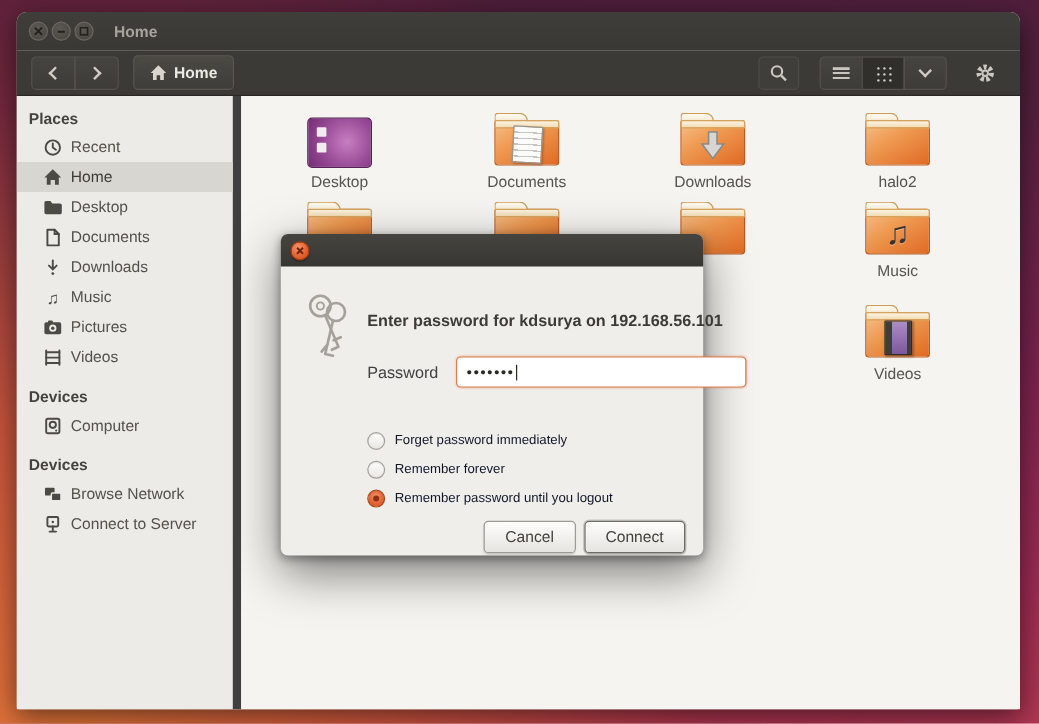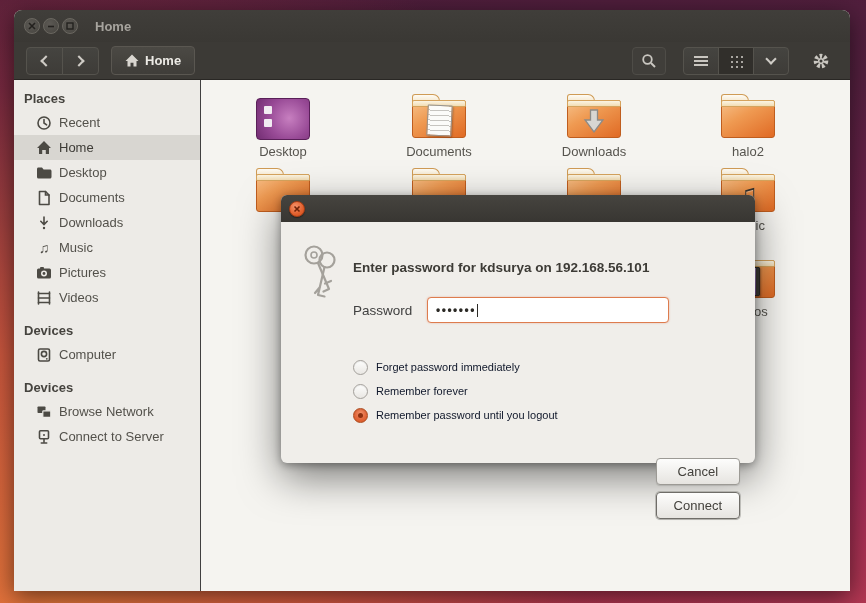--- a/index.html
+++ b/index.html
@@ -74,21 +74,21 @@
     background:repeating-linear-gradient(180deg,#c9c6c0 0 2px,transparent 2px 4px); }
   .dots { width:2px; height:2px; background:#d2cfca; border-radius:50%;
     box-shadow:5px 0 #d2cfca,10px 0 #d2cfca,0 5px #d2cfca,5px 5px #d2cfca,10px 5px #d2cfca,0 10px #d2cfca,5px 10px #d2cfca,10px 10px #d2cfca;
     margin:-8px 0 0 -8px; }
   .chev-down { width:8px; height:8px; border-left:2px solid #cfccc6; border-bottom:2px solid #cfccc6; transform:rotate(-45deg); margin-top:-3px; }
   .gearbtn { margin-left:15px; background:transparent; border-color:transparent; }
 
   
   .content { display:flex; height:511px; }
   .sidebar {
-    width:187px; background:#edebe7; border-right:1px solid #404040;
+    width:187px; background:#edebe7; border-right:7px solid #404040;
     padding-top:7px; overflow:hidden;
   }
   .side-header { font-size:13px; font-weight:bold; color:#45433e; padding:4px 0 4px 10px; }
   .side-section + .side-section .side-header { margin-top:9px; }
   .side-item {
     height:25px; display:flex; align-items:center; gap:7px;
     padding-left:22px; font-size:13px; color:#53514b; cursor:default;
   }
   .side-item.selected { background:#d8d6d1; color:#3d3b36; }
   .side-ic { width:16px; height:16px; color:#4c4a44; display:flex; align-items:center; justify-content:center; flex:none; }
@@ -143,25 +143,24 @@
     background:
       linear-gradient(90deg,#3f3d38 0 5px, transparent 5px 18px, #3f3d38 18px 100%),
       linear-gradient(#ab8ec7,#7b589d);
     border:1px solid #2e2c28; border-radius:1px;
     box-shadow:1px 1px 2px rgba(0,0,0,.3);
   }
   .note { font-size:27px; color:#36342f; line-height:1; margin-top:2px; text-shadow:0 1px 0 rgba(255,255,255,.35); }
 
   
   .dialog {
-    position:absolute; left:234px; top:195px; width:474px; height:268px;
+    position:absolute; left:234px; top:195px; width:352px; height:268px;
     background:#f0eeea; border-radius:6px;
     box-shadow:0 14px 40px rgba(0,0,0,.5), 0 2px 8px rgba(0,0,0,.35);
     z-index:10;
-    margin-left:47px;
   }
   .dlg-titlebar {
     height:27px; background:linear-gradient(#46443f,#383632);
     border-radius:6px 6px 0 0; display:flex; align-items:center; padding:0 8px;
   }
   .dlg-close {
     width:16px; height:16px; border-radius:50%;
     background:radial-gradient(circle at 38% 32%, #f5926a, #e1602d 60%, #ce4c1c);
     border:1px solid #a83d14; box-shadow:0 1px 1px rgba(0,0,0,.4);
     display:flex; align-items:center; justify-content:center;
@@ -184,21 +183,21 @@
   .radios { position:absolute; left:72px; top:133px; }
   .radio-row { display:flex; align-items:center; gap:8px; height:24px; }
   .radio {
     width:15px; height:15px; border-radius:50%; flex:none;
     border:1px solid #a3a09b; background:linear-gradient(#fdfdfc,#e9e7e3);
     box-shadow:inset 0 1px 1px rgba(0,0,0,.07); position:relative;
   }
   .radio.sel { background:radial-gradient(circle at 50% 35%, #f0916a, #e2663a 55%, #d4541f); border-color:#ad4a1d; }
   .radio.sel::after { content:""; position:absolute; inset:4px; border-radius:50%; background:#8e3110; }
   .radio-label { font-size:11px; color:#0f172a; }
-  .dlg-buttons { position:absolute; right:15px; top:236px; display:flex; gap:7px;flex-direction:column; }
+  .dlg-buttons { position:absolute; right:15px; top:212px; display:flex; gap:7px; }
   .btn {
     height:27px; padding:0 17px; font-size:13px; color:#43413c;
     background:linear-gradient(#fdfdfc,#e6e4e0);
     border:1px solid #9c9a95; border-radius:4px;
     box-shadow:0 1px 1px rgba(0,0,0,.12);
   }
   .btn.default { border-color:#6f6d68; box-shadow:0 0 0 1px rgba(110,108,103,.35), 0 1px 1px rgba(0,0,0,.12); }
 </style>
 </head>
 <body>

